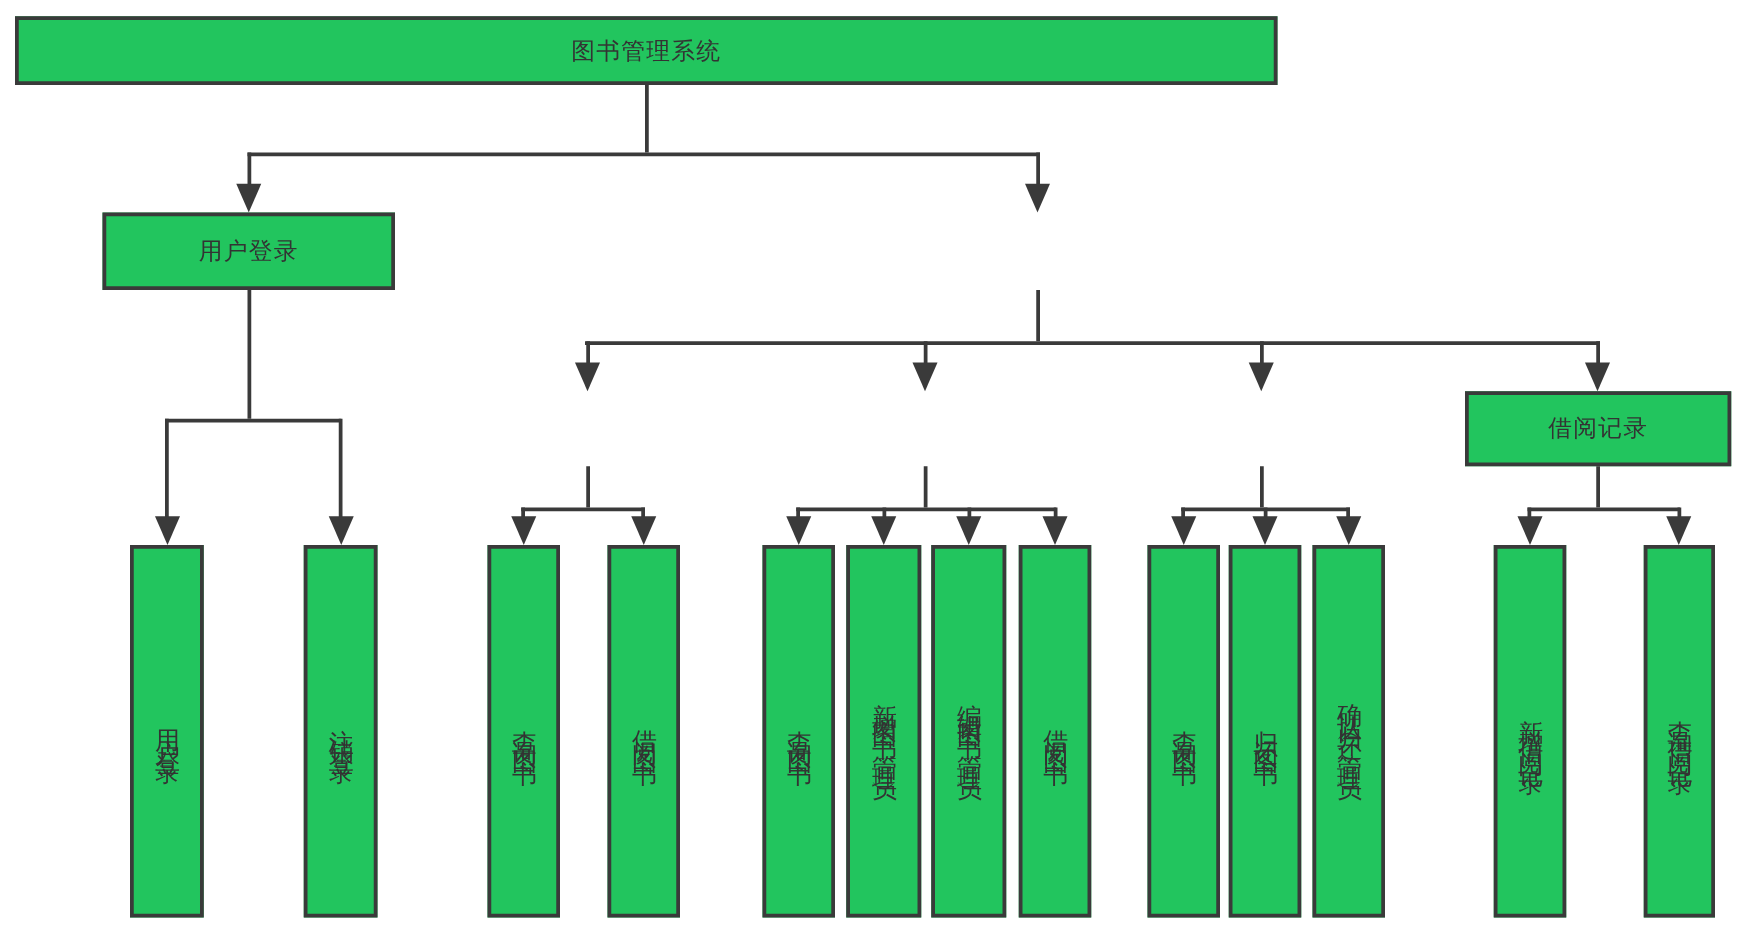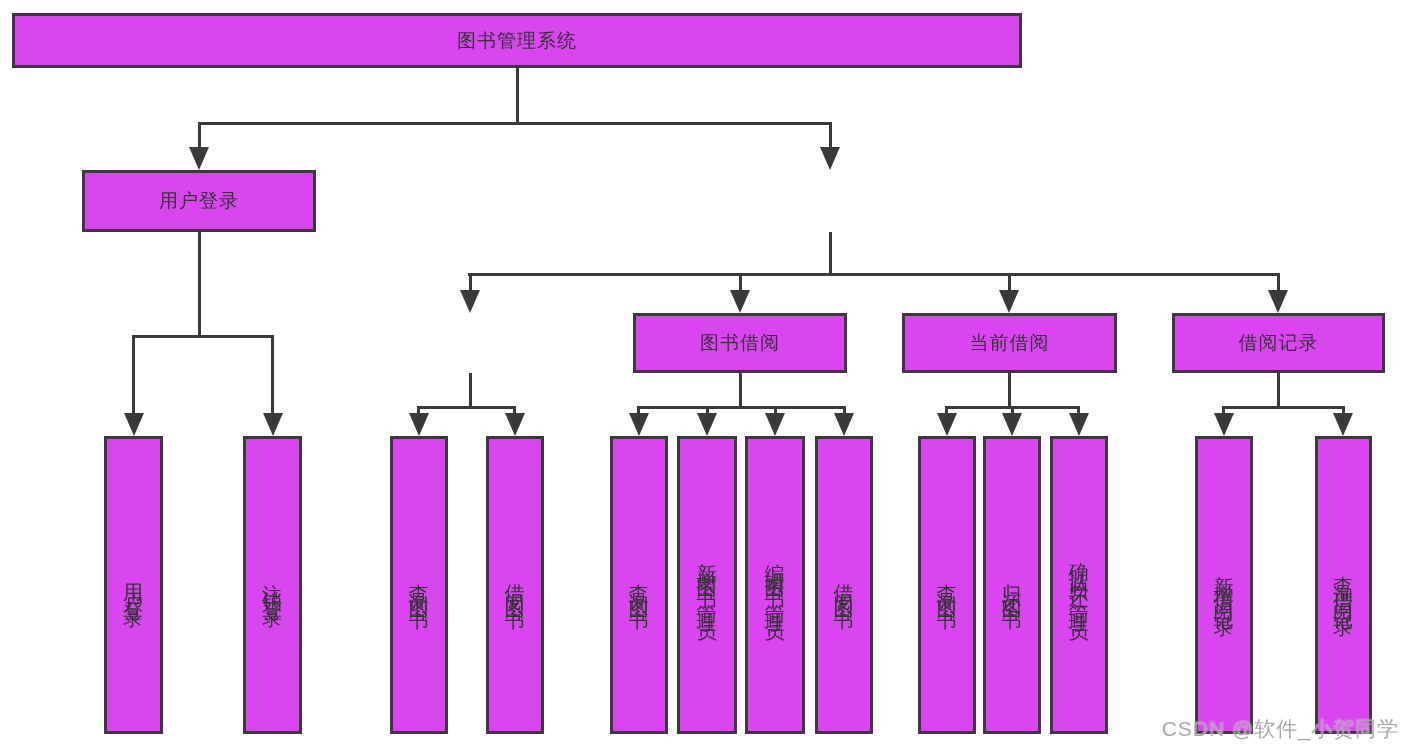--- a/index.html
+++ b/index.html
@@ -8,21 +8,21 @@
     width:1405px;height:747px;
     background:#ffffff;
     font-family:"Liberation Sans","DejaVu Sans",sans-serif;
     color:#333333;
     overflow:hidden;
   }
   .box{
     position:absolute;
     box-sizing:border-box;
     border:3px solid #3a3a3a;
-    background:#d946ef;
+    background:#22c55e;
     display:flex;
     align-items:center;
     justify-content:center;
   }
   .hbox .lbl{
     font-size:19px;
     letter-spacing:1px;
     white-space:nowrap;
   }
   .vbox .lbl{
@@ -82,26 +82,20 @@
   <div class="hline" style="left:468px;top:273px;width:812px;"></div>
   <div class="vline" style="left:469px;top:273px;height:18px;"></div>
   <div class="arrow" style="left:460px;top:290px;"></div>
   <div class="vline" style="left:739px;top:273px;height:18px;"></div>
   <div class="arrow" style="left:730px;top:290px;"></div>
   <div class="vline" style="left:1008px;top:273px;height:18px;"></div>
   <div class="arrow" style="left:999px;top:290px;"></div>
   <div class="vline" style="left:1277px;top:273px;height:18px;"></div>
   <div class="arrow" style="left:1268px;top:290px;"></div>
 
-  <div class="box hbox" style="left:633px;top:313px;width:214px;height:60px;">
-    <span class="lbl">图书借阅</span>
-  </div>
-  <div class="box hbox" style="left:902px;top:313px;width:215px;height:60px;">
-    <span class="lbl">当前借阅</span>
-  </div>
   <div class="box hbox" style="left:1172px;top:313px;width:213px;height:60px;">
     <span class="lbl">借阅记录</span>
   </div>
 
   <div class="vline" style="left:469px;top:373px;height:33px;"></div>
   <div class="hline" style="left:417px;top:406px;width:99px;"></div>
   <div class="vline" style="left:417px;top:406px;height:9px;"></div>
   <div class="arrow" style="left:409px;top:413px;"></div>
   <div class="vline" style="left:513px;top:406px;height:9px;"></div>
   <div class="arrow" style="left:505px;top:413px;"></div>
@@ -170,15 +164,14 @@
     <span class="lbl">确认归还（管理员）</span>
   </div>
 
   <div class="box vbox" style="left:1195px;top:436px;width:58px;height:298px;">
     <span class="lbl">新增借阅记录</span>
   </div>
   <div class="box vbox" style="left:1315px;top:436px;width:57px;height:298px;">
     <span class="lbl">查询借阅记录</span>
   </div>
 
-  <div class="watermark">CSDN @软件_小贺同学</div>
 
 </div>
 
 </body></html>

